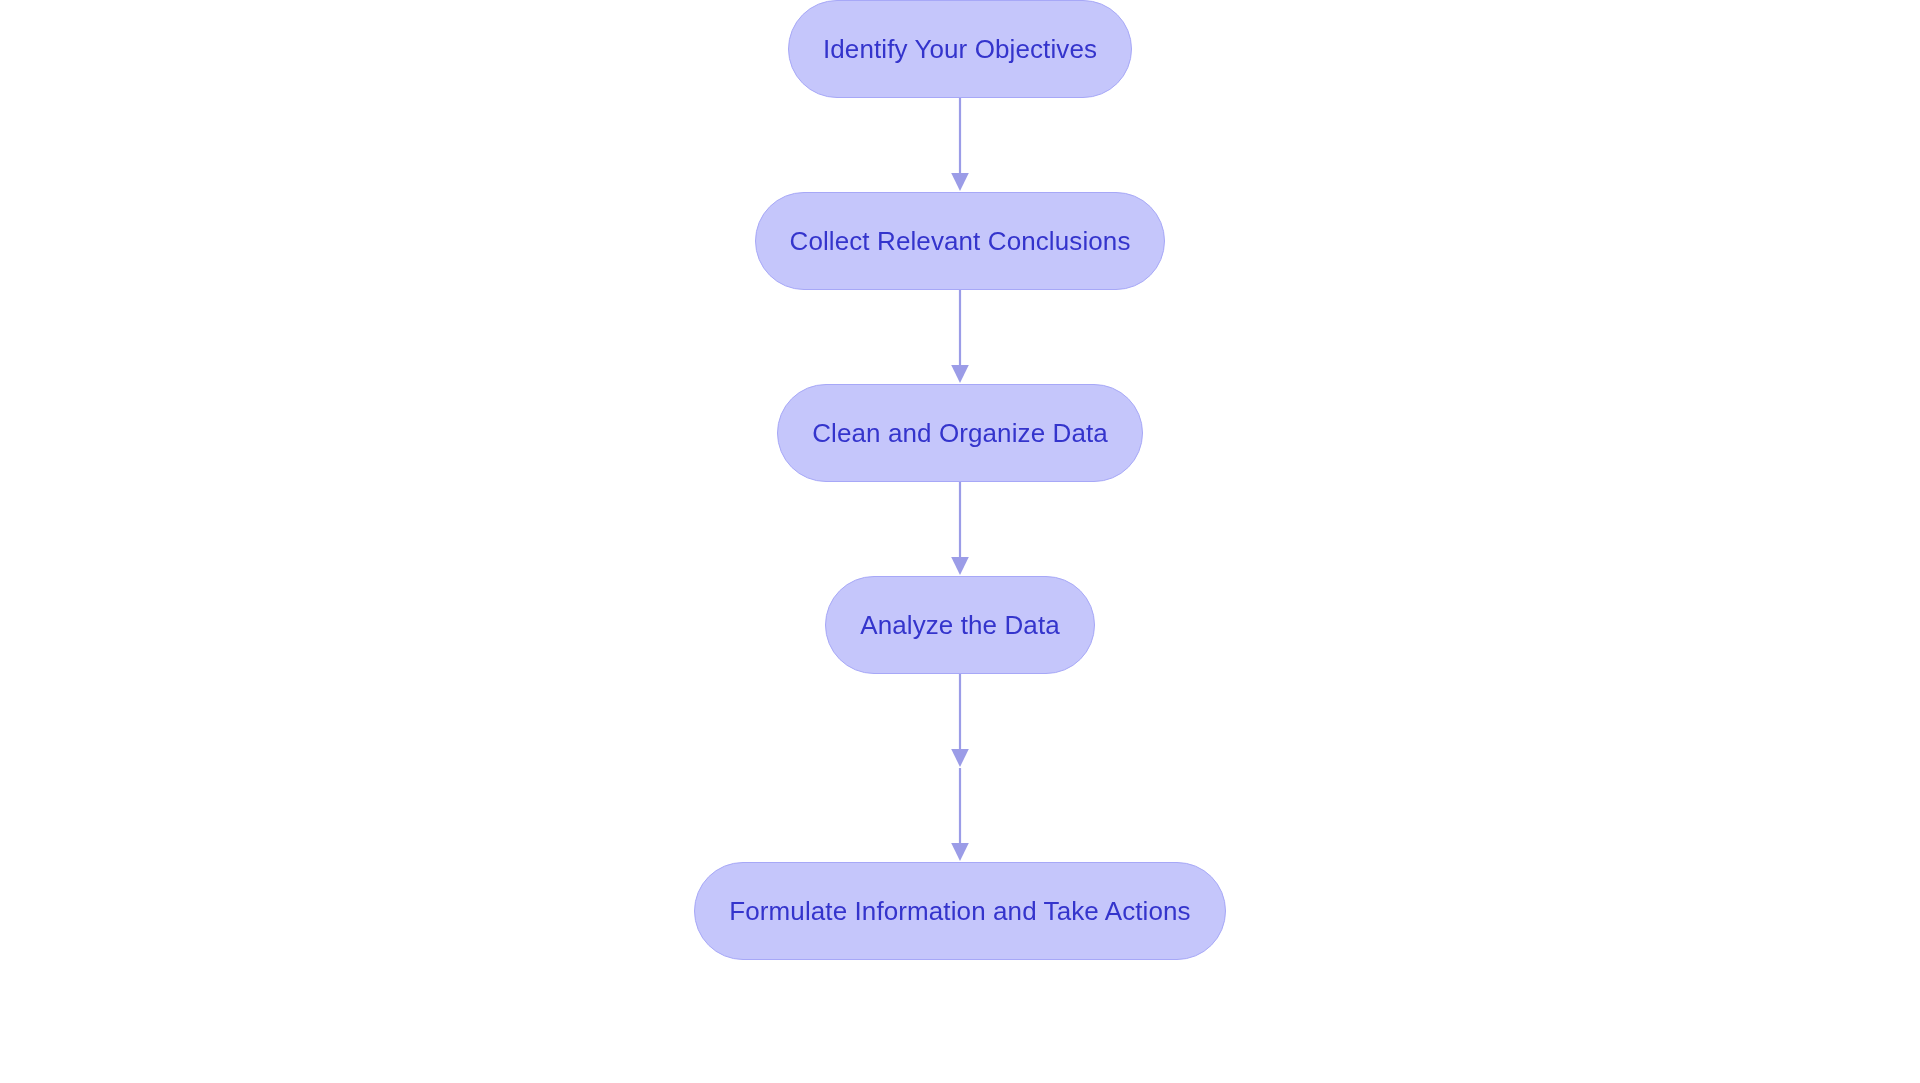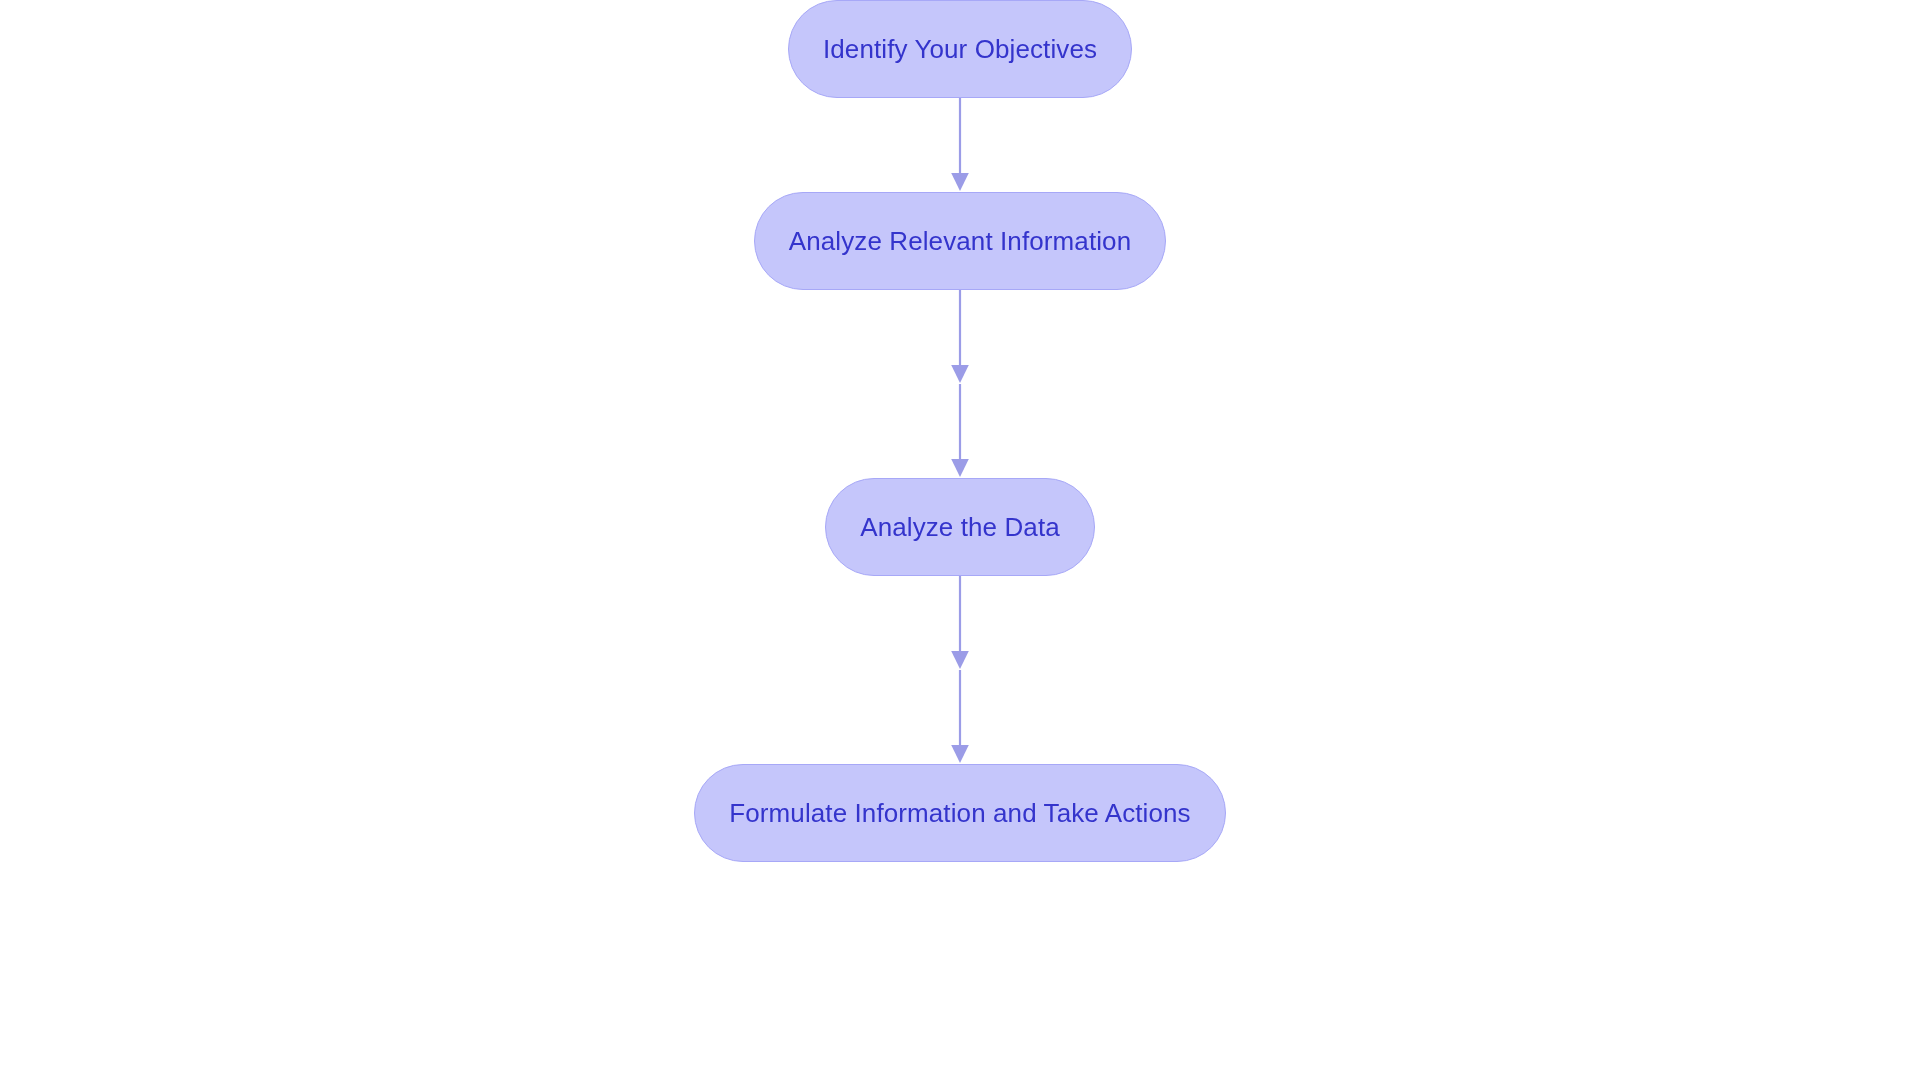--- a/index.html
+++ b/index.html
@@ -81,28 +81,31 @@
     <div class="node">
       <span class="node-label">Identify Your Objectives</span>
     </div>
 
     <svg class="connector" viewBox="0 0 26 94" preserveAspectRatio="none">
       <line x1="13" y1="0" x2="13" y2="78"></line>
       <polygon points="13,93 4.2,75 21.8,75"></polygon>
     </svg>
 
     <div class="node">
-      <span class="node-label">Analyze Relevant Information</span>
+      <span class="node-label">Collect Relevant Conclusions</span>
     </div>
 
     <svg class="connector" viewBox="0 0 26 94" preserveAspectRatio="none">
       <line x1="13" y1="0" x2="13" y2="78"></line>
       <polygon points="13,93 4.2,75 21.8,75"></polygon>
     </svg>
 
+    <div class="node">
+      <span class="node-label">Clean and Organize Data</span>
+    </div>
 
     <svg class="connector" viewBox="0 0 26 94" preserveAspectRatio="none">
       <line x1="13" y1="0" x2="13" y2="78"></line>
       <polygon points="13,93 4.2,75 21.8,75"></polygon>
     </svg>
 
     <div class="node">
       <span class="node-label">Analyze the Data</span>
     </div>
 

